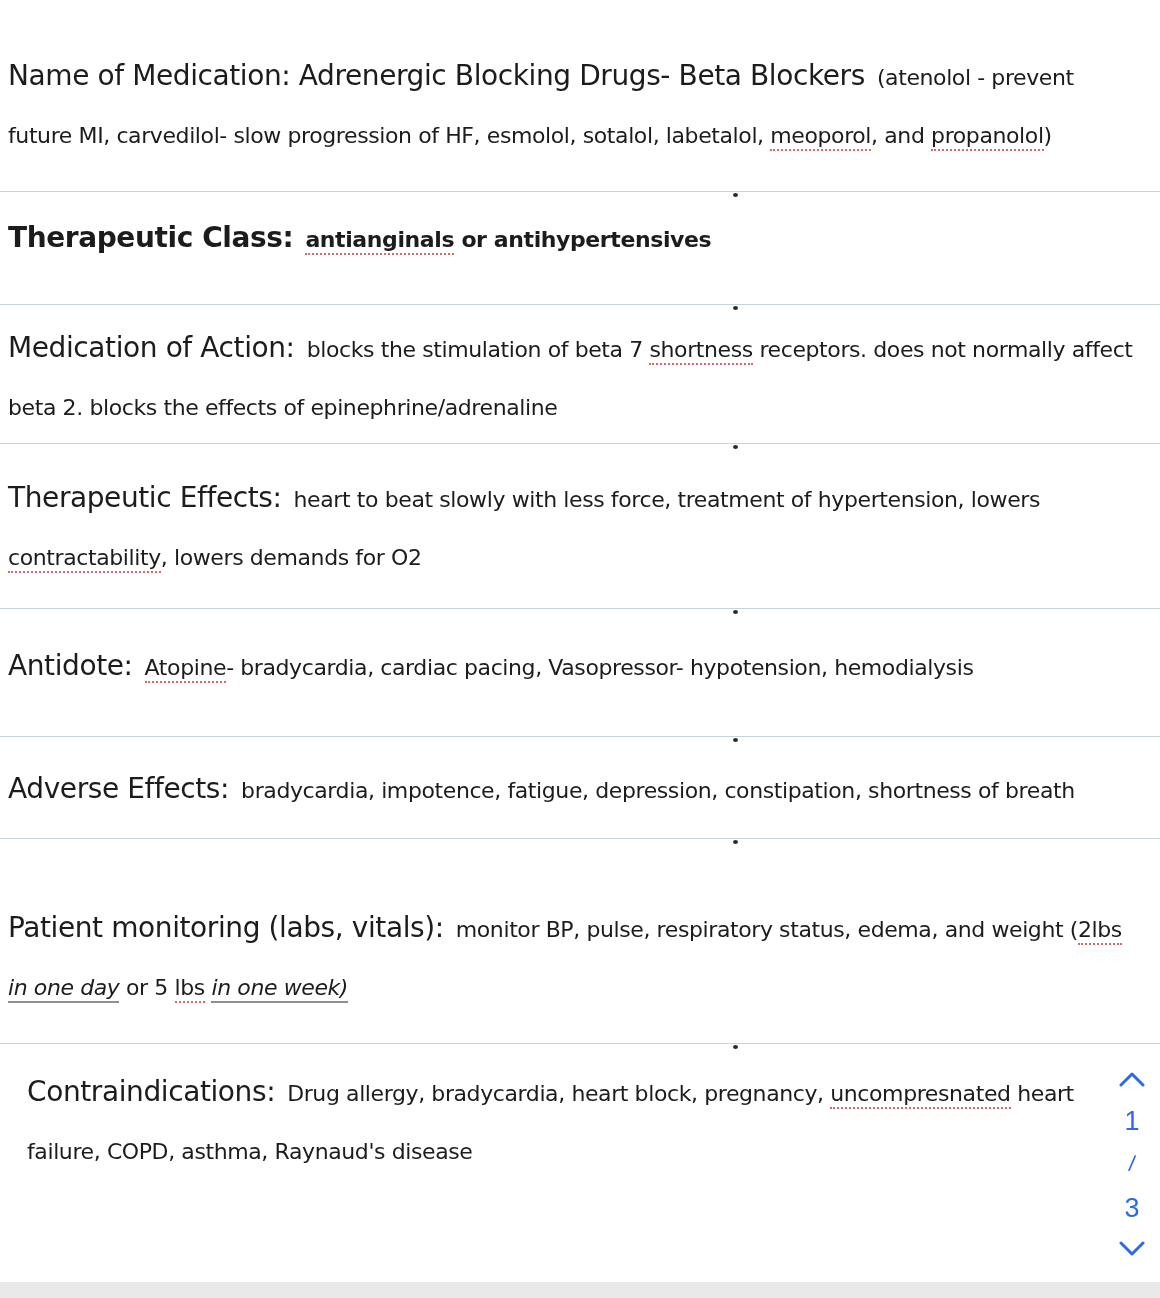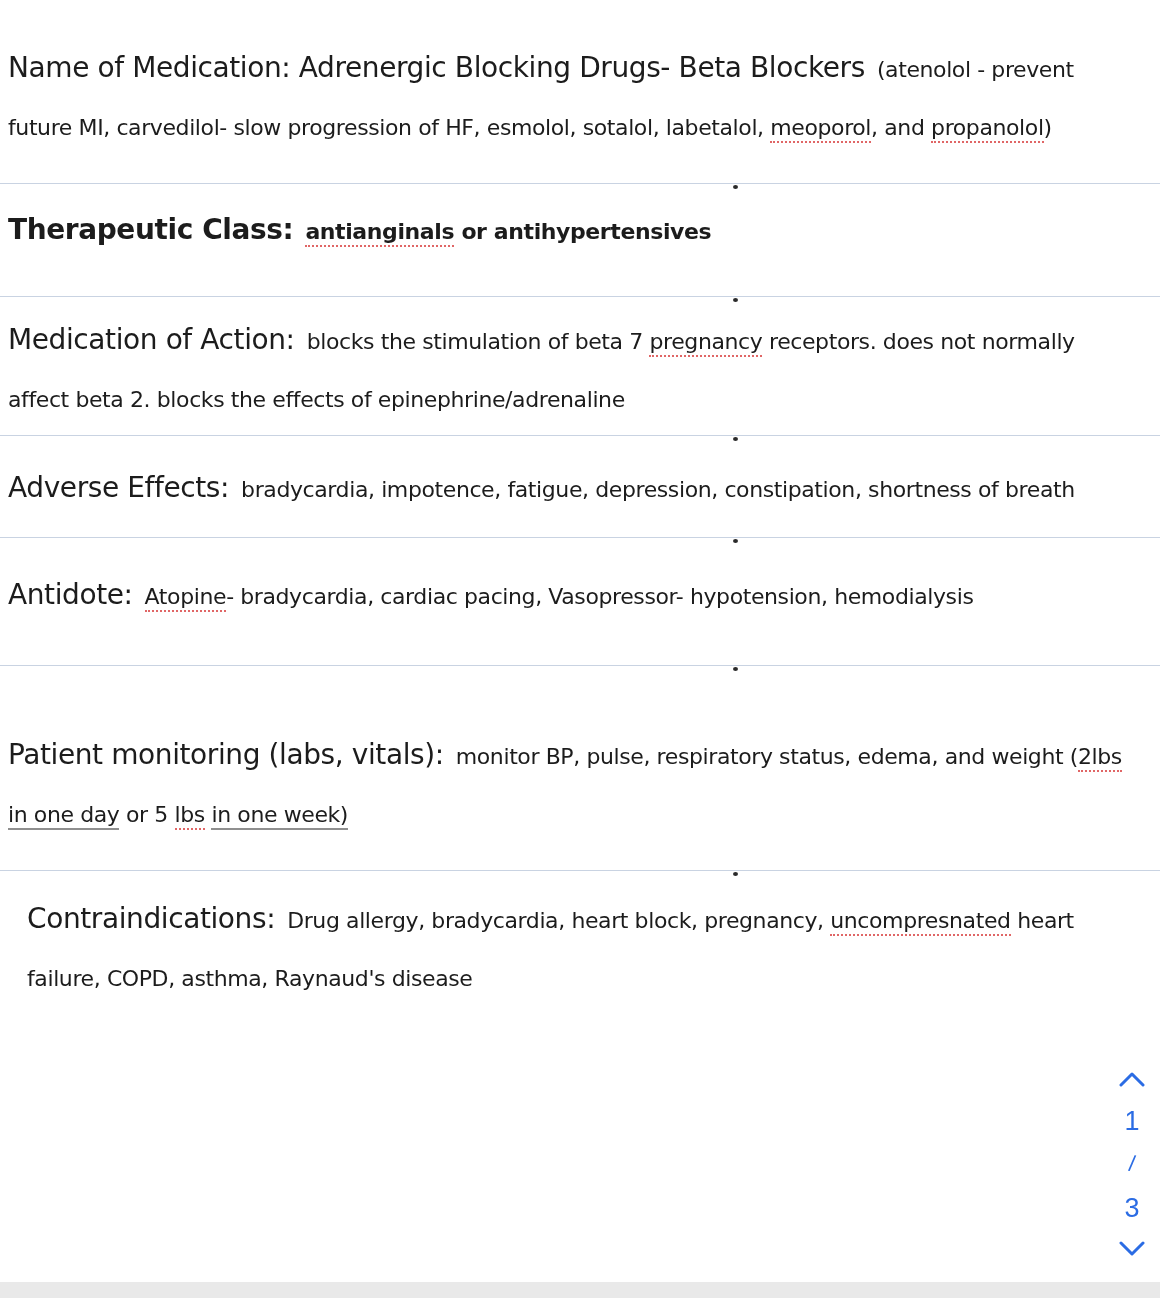--- a/index.html
+++ b/index.html
@@ -10,33 +10,33 @@
     --gray-underline:#8f8f8f;
     --accent:#2b6ce4;
     --band:#e9e9e9;
   }
   html,body{margin:0;padding:0;}
   body{
     width:1160px;height:1298px;position:relative;overflow:hidden;
     background:var(--bg);color:var(--text);
     font-family:cursive,"DejaVu Sans",sans-serif;
   }
-  #rows{position:absolute;top:0;left:0;width:1160px;}
+  #rows{position:absolute;top:8px;left:0;width:1160px;}
   .row{
     box-sizing:border-box;position:relative;
     border-bottom:1px solid var(--divider);
     padding-left:8px;padding-right:20px;
   }
   .row.last{border-bottom:none;}
   .line{margin:0;line-height:56px;letter-spacing:-0.4px;}
   .head-wrap{margin-right:12px;}
   .hd{font-size:28px;}
   .seg{font-size:22px;}
   .sp{border-bottom:2px dotted var(--spell);padding-bottom:1px;}
-  .gu{border-bottom:2px solid var(--gray-underline);padding-bottom:1px;}
+  .gu{border-bottom:2px solid var(--gray-underline);padding-bottom:1px;font-style:italic;}
   .dot{
     position:absolute;left:733px;bottom:-6px;width:5px;height:4px;
     background:#2a2a2a;border-radius:50%;z-index:2;
   }
   .pager{
     position:absolute;top:1072px;right:6px;width:44px;height:184px;
     display:flex;flex-direction:column;align-items:center;justify-content:space-between;
     color:var(--accent);z-index:5;
     font-family:"Liberation Sans",sans-serif;
   }
@@ -54,29 +54,33 @@
 <div id="rows">
     <div class="row" style="height: 184px; padding-top: 40px;">
       <p class="line"><span class="head-wrap"><span class="hd">Name of Medication:</span><span class="hd"> Adrenergic Blocking Drugs- Beta Blockers</span></span><span class="seg">(atenolol - prevent future MI, carvedilol- slow progression of HF, esmolol, sotalol, labetalol, </span><span class="seg sp">meoporol</span><span class="seg">, and </span><span class="seg sp">propanolol</span><span class="seg">)</span></p>
       <span class="dot"></span>
     </div>
     <div class="row" style="height: 113px; padding-top: 18px; font-weight: bold;">
       <p class="line"><span class="head-wrap"><span class="hd">Therapeutic Class:</span></span><span class="seg sp">antianginals</span><span class="seg"> or antihypertensives</span></p>
       <span class="dot"></span>
     </div>
     <div class="row" style="height: 139px; padding-top: 15px;">
-      <p class="line"><span class="head-wrap"><span class="hd">Medication of Action:</span></span><span class="seg">blocks the stimulation of beta 7 </span><span class="seg sp">pregnancy</span><span class="seg"> receptors. does not normally affect beta 2. blocks the effects of epinephrine/adrenaline</span></p>
+      <p class="line"><span class="head-wrap"><span class="hd">Medication of Action:</span></span><span class="seg">blocks the stimulation of beta 7 </span><span class="seg sp">shortness</span><span class="seg"> receptors. does not normally affect beta 2. blocks the effects of epinephrine/adrenaline</span></p>
+      <span class="dot"></span>
+    </div>
+    <div class="row" style="height: 165px; padding-top: 26px;">
+      <p class="line"><span class="head-wrap"><span class="hd">Therapeutic Effects:</span></span><span class="seg">heart to beat slowly with less force, treatment of hypertension, lowers </span><span class="seg sp">contractability</span><span class="seg">, lowers demands for O2</span></p>
+      <span class="dot"></span>
+    </div>
+    <div class="row" style="height: 128px; padding-top: 29px;">
+      <p class="line"><span class="head-wrap"><span class="hd">Antidote:</span></span><span class="seg sp">Atopine</span><span class="seg">- bradycardia, cardiac pacing, Vasopressor- hypotension, hemodialysis</span></p>
       <span class="dot"></span>
     </div>
     <div class="row" style="height: 102px; padding-top: 24px;">
       <p class="line"><span class="head-wrap"><span class="hd">Adverse Effects:</span></span><span class="seg">bradycardia, impotence, fatigue, depression, constipation, shortness of breath</span></p>
-      <span class="dot"></span>
-    </div>
-    <div class="row" style="height: 128px; padding-top: 29px;">
-      <p class="line"><span class="head-wrap"><span class="hd">Antidote:</span></span><span class="seg sp">Atopine</span><span class="seg">- bradycardia, cardiac pacing, Vasopressor- hypotension, hemodialysis</span></p>
       <span class="dot"></span>
     </div>
     <div class="row" style="height: 205px; padding-top: 61px;">
       <p class="line"><span class="head-wrap"><span class="hd">Patient monitoring (labs, vitals):</span></span><span class="seg">monitor BP, pulse, respiratory status, edema, and weight (</span><span class="seg sp">2lbs</span><span class="seg"> </span><span class="seg gu">in one day</span><span class="seg"> or 5 </span><span class="seg sp">lbs</span><span class="seg"> </span><span class="seg gu">in one week)</span></p>
       <span class="dot"></span>
     </div>
     <div class="row last" style="height: 134px; padding-top: 20px; padding-left: 27px;">
       <p class="line"><span class="head-wrap"><span class="hd">Contraindications:</span></span><span class="seg">Drug allergy, bradycardia, heart block, pregnancy, </span><span class="seg sp">uncompresnated</span><span class="seg"> heart failure, COPD, asthma, Raynaud's disease</span></p>
     </div>
   </div>

